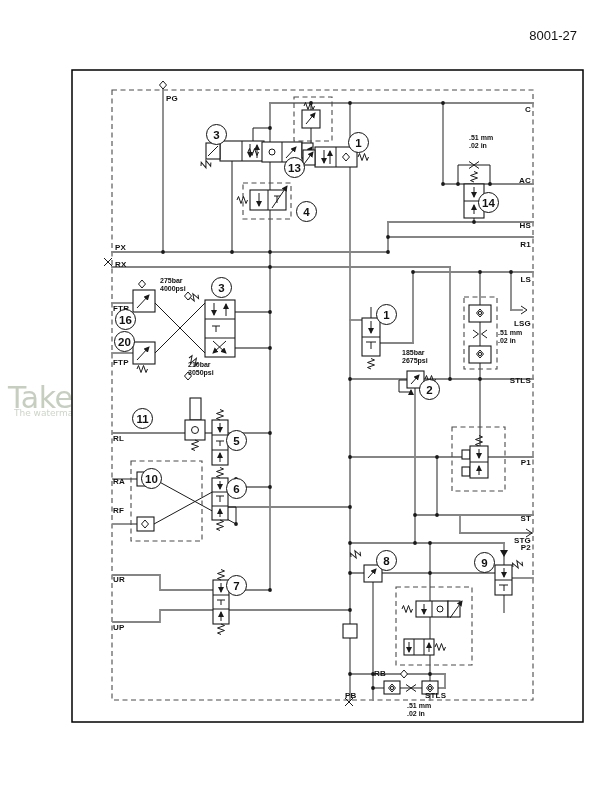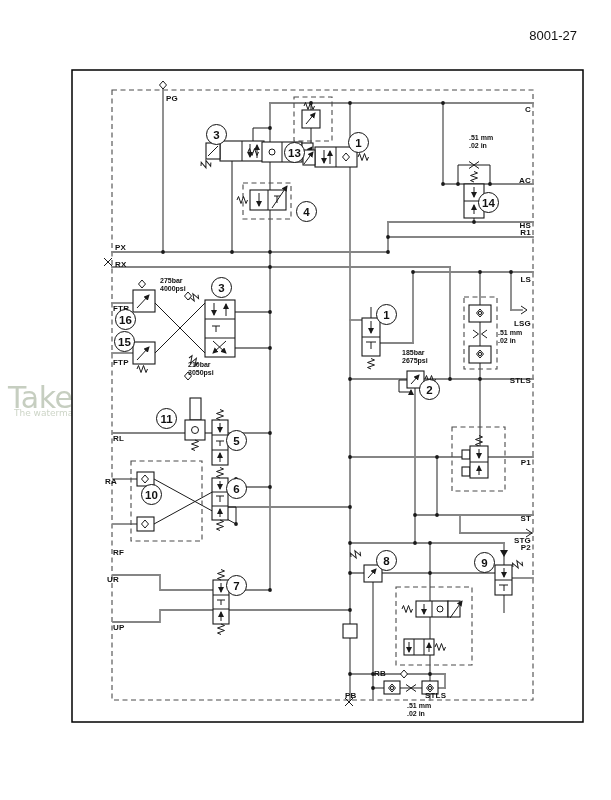--- a/index.html
+++ b/index.html
@@ -410,32 +410,32 @@
         <circle class="dot" cx="236" cy="524" r="1.9"></circle>
     </g>
   </svg>
 
   <div class="plabel" style="left:166px;top:94px">PG</div>
   <div class="plabel" style="left:115px;top:243px">PX</div>
   <div class="plabel" style="left:115px;top:260px">RX</div>
   <div class="plabel" style="left:113px;top:304px">FTR</div>
   <div class="plabel" style="left:113px;top:358px">FTP</div>
   <div class="plabel" style="left:113px;top:434px">RL</div>
-  <div class="plabel" style="left:105px;top:477px">RA</div>
-  <div class="plabel" style="left:113px;top:548px">RF</div>
-  <div class="plabel" style="left:107px;top:575px">UR</div>
+  <div class="plabel" style="left:113px;top:477px">RA</div>
+  <div class="plabel" style="left:113px;top:506px">RF</div>
+  <div class="plabel" style="left:113px;top:575px">UR</div>
   <div class="plabel" style="left:113px;top:623px">UP</div>
   <div class="plabel" style="left:345px;top:691px">PB</div>
   <div class="plabel" style="left:374px;top:669px">RB</div>
   <div class="plabel" style="left:425px;top:691px">STLS</div>
 
   <div class="rlabel" style="left:491px;top:105px">C</div>
   <div class="rlabel" style="left:491px;top:176px">AC</div>
   <div class="rlabel" style="left:491px;top:221px">HS</div>
-  <div class="rlabel" style="left:491px;top:228px">R1</div>
+  <div class="rlabel" style="left:491px;top:240px">R1</div>
   <div class="rlabel" style="left:491px;top:275px">LS</div>
   <div class="rlabel" style="left:491px;top:319px">LSG</div>
   <div class="rlabel" style="left:491px;top:376px">STLS</div>
   <div class="rlabel" style="left:491px;top:458px">P1</div>
   <div class="rlabel" style="left:491px;top:514px">ST</div>
   <div class="rlabel" style="left:491px;top:536px">STG</div>
   <div class="rlabel" style="left:491px;top:543px">P2</div>
 
   <div class="ptext" style="left:160px;top:277px">
     <div>275bar</div>
@@ -464,22 +464,22 @@
 
   <div class="callout" style="left:376px;top:304px">1</div>
   <div class="callout" style="left:419px;top:379px">2</div>
   <div class="callout" style="left:206px;top:124px">3</div>
   <div class="callout" style="left:296px;top:201px">4</div>
   <div class="callout" style="left:226px;top:430px">5</div>
   <div class="callout" style="left:226px;top:478px">6</div>
   <div class="callout" style="left:226px;top:575px">7</div>
   <div class="callout" style="left:376px;top:550px">8</div>
   <div class="callout" style="left:474px;top:552px">9</div>
-  <div class="callout" style="left:141px;top:484px">10</div>
-  <div class="callout" style="left:156px;top:408px">11</div>
+  <div class="callout" style="left:141px;top:468px">10</div>
+  <div class="callout" style="left:132px;top:408px">11</div>
   <div class="callout" style="left:348px;top:132px">1</div>
-  <div class="callout" style="left:284px;top:142px">13</div>
+  <div class="callout" style="left:284px;top:157px">13</div>
   <div class="callout" style="left:478px;top:192px">14</div>
-  <div class="callout" style="left:114px;top:331px">15</div>
+  <div class="callout" style="left:114px;top:331px">20</div>
   <div class="callout" style="left:115px;top:309px">16</div>
   <div class="callout" style="left:211px;top:277px">3</div>
 
 </div>
 
 </body></html>

